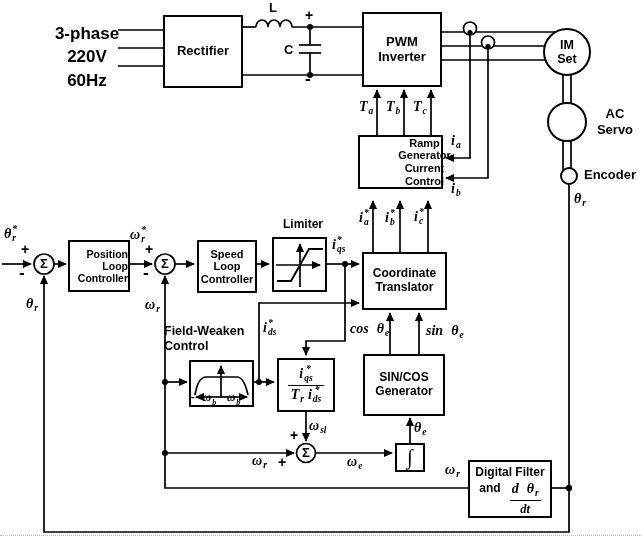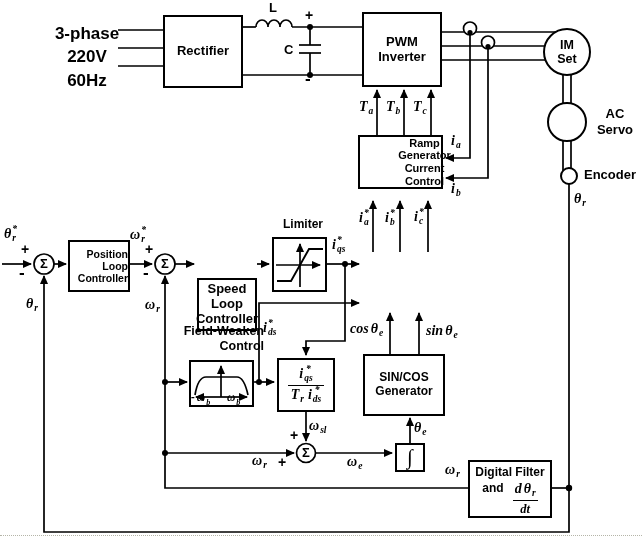--- a/index.html
+++ b/index.html
@@ -9,21 +9,21 @@
   
   .blk{position:absolute;border:2px solid #000;background:#fff;box-sizing:border-box;
        display:flex;flex-direction:column;align-items:center;justify-content:center;
        font-family:"Liberation Sans",sans-serif;font-weight:bold;text-align:center;line-height:1.15;}
   .blk.clear{background:transparent;border-width:2px;}
   
   .lbl{position:absolute;font-family:"Liberation Sans",sans-serif;font-weight:bold;white-space:nowrap;line-height:1.2;}
   
   .m{position:absolute;font-family:"Liberation Serif",serif;font-style:italic;font-weight:bold;
      font-size:14px;line-height:1;white-space:nowrap;display:flex;align-items:flex-start;}
-  .m .pre{padding-right:2px;}
+  .m .pre{padding-right:8px;}
   .m .ss{display:flex;flex-direction:column;font-size:9.5px;margin-left:1px;margin-top:-2px;}
   .m .sup{min-height:9px;line-height:9px;}
   .m .sub{line-height:9px;}
   .m.small{font-size:11.5px;}
   .m.small .ss{font-size:8px;margin-top:0;}
   .m.small .sup{min-height:6px;line-height:6px;}
   .mi{position:static;display:inline-flex;}
   
   .sum{position:absolute;transform:translate(-50%,-54%);font-family:"Liberation Sans",sans-serif;
        font-weight:bold;font-size:13px;}
@@ -181,28 +181,32 @@
     <span>Rectifier</span>
   </div>
 
   <div class="blk" style="left:358px;top:135px;width:85px;height:54px;font-size:11px;padding-left:48px;">
     <span>Ramp</span>
     <span>Generator</span>
     <span>Current</span>
     <span>Control</span>
   </div>
 
+  <div class="blk" style="left:362px;top:252px;width:85px;height:58px;font-size:12px;">
+    <span>Coordinate</span>
+    <span>Translator</span>
+  </div>
 
   <div class="blk" style="left:68px;top:240px;width:62px;height:52px;font-size:10.5px;align-items:flex-end;">
     <span>Position</span>
     <span>Loop</span>
     <span>Controller</span>
   </div>
 
-  <div class="blk" style="left:197px;top:240px;width:60px;height:53px;font-size:13px;margin-top:38px;">
+  <div class="blk" style="left:197px;top:240px;width:60px;height:53px;font-size:11px;">
     <span>Speed</span>
     <span>Loop</span>
     <span>Controller</span>
   </div>
 
   <div class="blk clear" style="left:272px;top:237px;width:55px;height:55px;"></div>
 
   <div class="blk clear" style="left:189px;top:360px;width:65px;height:47px;"></div>
 
   <div class="blk" style="left:277px;top:358px;width:58px;height:54px;">
@@ -286,21 +290,21 @@
   <span class="sum" style="left:306px;top:453px;">Σ</span>
 
   <span class="sgn" style="left:21px;top:242px;">+</span>
   <span class="sgn big" style="left:19px;top:264px;">-</span>
   <span class="sgn" style="left:145px;top:242px;">+</span>
   <span class="sgn big" style="left:143px;top:264px;">-</span>
   <span class="sgn" style="left:290px;top:428px;">+</span>
   <span class="sgn" style="left:278px;top:455px;">+</span>
 
   <div class="lbl" style="left:283px;top:217px;font-size:12px;">Limiter</div>
-  <div class="lbl" style="left:164px;top:324px;width:100px;text-align:right;font-size:12.5px;">
+  <div class="lbl" style="left:164px;top:324px;width:100px;text-align:left;font-size:12.5px;">
     <span>Field-Weaken</span><br>
     <span>Control</span>
   </div>
 
   <span class="m" style="left:4px;top:227px;">
     <span>θ</span>
       <span class="ss">
         <span class="sup">*</span>
         <span class="sub">r</span>
       </span>

